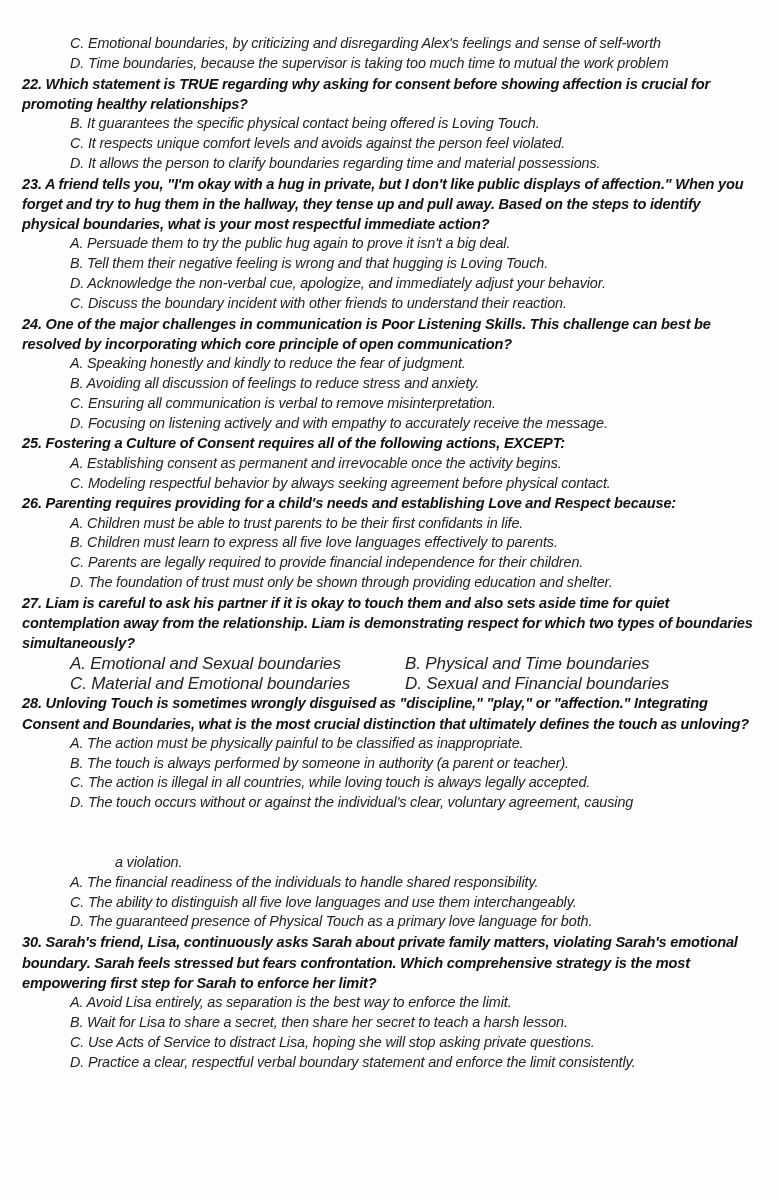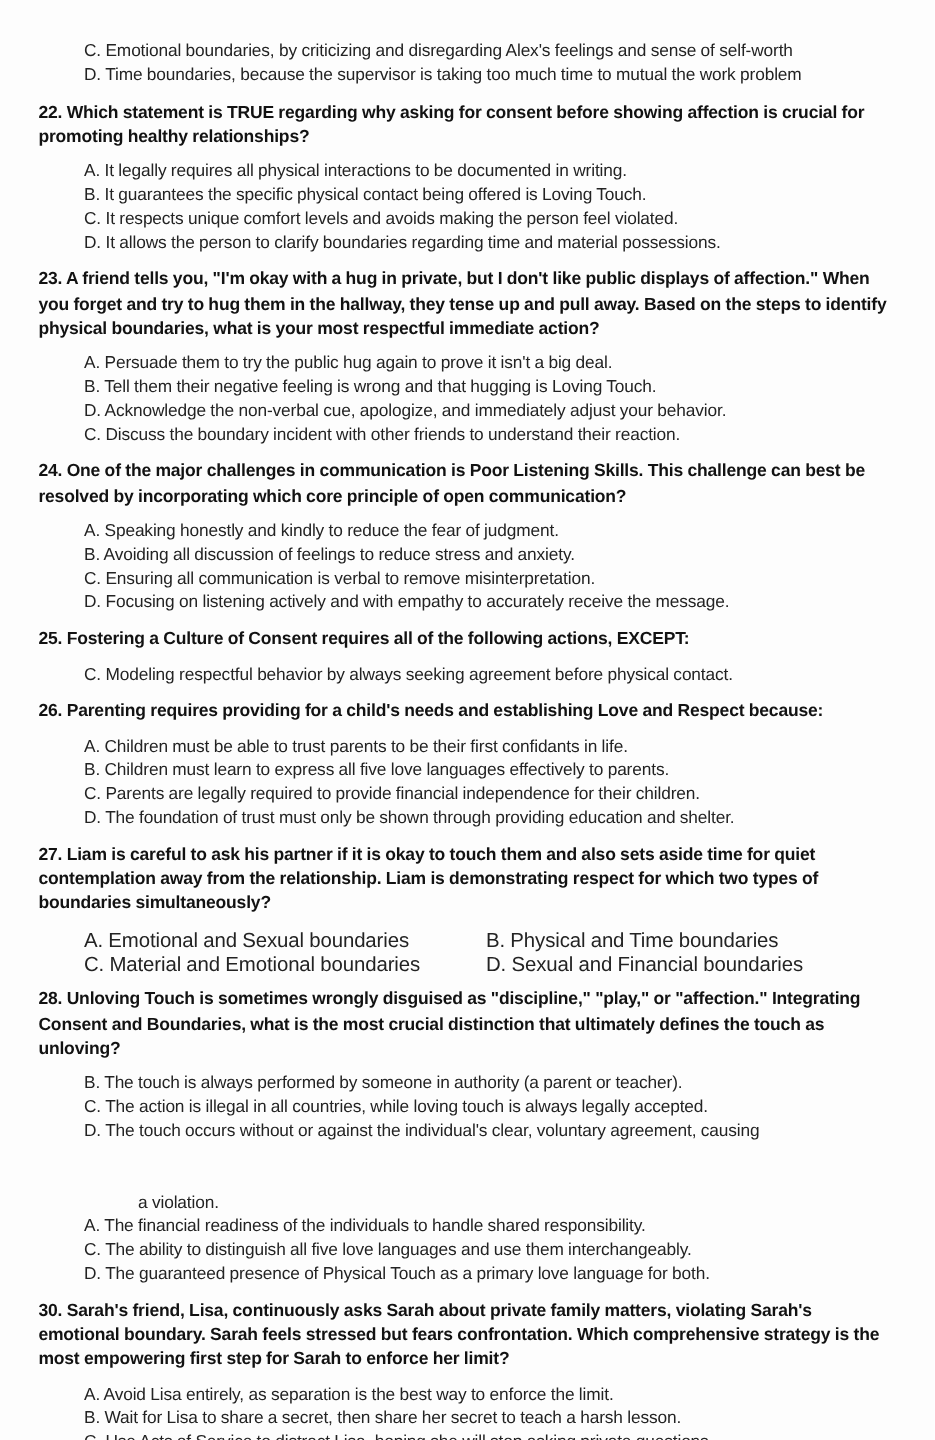--- a/index.html
+++ b/index.html
@@ -18,27 +18,28 @@
   .page {
     position: relative;
     width: 779px;
     height: 1200px;
     background: #fdfdfd;
     padding-top: 34px;
     box-sizing: border-box;
   }
   .block {
     width: 779px;
+    font-style: italic;
   }
   .q-stem {
     font-size: 14.6px;
     font-weight: bold;
     line-height: 20.3px;
     color: #121212;
-    margin: 10px;
+    margin: 0;
     padding: 0 24px 0 22px;
     letter-spacing: -0.15px;
     word-spacing: -0.2px;
     text-align: left;
   }
   .opt {
     font-size: 14.4px;
     font-weight: normal;
     line-height: 19.8px;
     color: #232323;
@@ -72,23 +73,22 @@
 
 <div class="page">
 
   <div class="block">
     <p class="opt">C. Emotional boundaries, by criticizing and disregarding Alex's feelings and sense of self-worth</p>
     <p class="opt">D. Time boundaries, because the supervisor is taking too much time to mutual the work problem</p>
   </div>
 
   <div class="block">
     <p class="q-stem">22. Which statement is TRUE regarding why asking for consent before showing affection is crucial for promoting healthy relationships?</p>
-    <p class="opt">A. It legally requires all physical interactions to be documented in writing.</p>
     <p class="opt">B. It guarantees the specific physical contact being offered is Loving Touch.</p>
-    <p class="opt">C. It respects unique comfort levels and avoids making the person feel violated.</p>
+    <p class="opt">C. It respects unique comfort levels and avoids against the person feel violated.</p>
     <p class="opt">D. It allows the person to clarify boundaries regarding time and material possessions.</p>
   </div>
 
   <div class="block">
     <p class="q-stem">23. A friend tells you, "I'm okay with a hug in private, but I don't like public displays of affection." When you forget and try to hug them in the hallway, they tense up and pull away. Based on the steps to identify physical boundaries, what is your most respectful immediate action?</p>
     <p class="opt">A. Persuade them to try the public hug again to prove it isn't a big deal.</p>
     <p class="opt">B. Tell them their negative feeling is wrong and that hugging is Loving Touch.</p>
     <p class="opt">D. Acknowledge the non-verbal cue, apologize, and immediately adjust your behavior.</p>
     <p class="opt">C. Discuss the boundary incident with other friends to understand their reaction.</p>
   </div>
@@ -96,20 +96,21 @@
   <div class="block">
     <p class="q-stem">24. One of the major challenges in communication is Poor Listening Skills. This challenge can best be resolved by incorporating which core principle of open communication?</p>
     <p class="opt">A. Speaking honestly and kindly to reduce the fear of judgment.</p>
     <p class="opt">B. Avoiding all discussion of feelings to reduce stress and anxiety.</p>
     <p class="opt">C. Ensuring all communication is verbal to remove misinterpretation.</p>
     <p class="opt">D. Focusing on listening actively and with empathy to accurately receive the message.</p>
   </div>
 
   <div class="block">
     <p class="q-stem">25. Fostering a Culture of Consent requires all of the following actions, EXCEPT:</p>
+    <p class="opt">A. Establishing consent as permanent and irrevocable once the activity begins.</p>
     <p class="opt">C. Modeling respectful behavior by always seeking agreement before physical contact.</p>
   </div>
 
   <div class="block">
     <p class="q-stem">26. Parenting requires providing for a child's needs and establishing Love and Respect because:</p>
     <p class="opt">A. Children must be able to trust parents to be their first confidants in life.</p>
     <p class="opt">B. Children must learn to express all five love languages effectively to parents.</p>
     <p class="opt">C. Parents are legally required to provide financial independence for their children.</p>
     <p class="opt">D. The foundation of trust must only be shown through providing education and shelter.</p>
   </div>
@@ -121,20 +122,21 @@
       <div class="col col-b">B. Physical and Time boundaries</div>
     </div>
     <div class="opt-grid">
       <div class="col col-a">C. Material and Emotional boundaries</div>
       <div class="col col-b">D. Sexual and Financial boundaries</div>
     </div>
   </div>
 
   <div class="block">
     <p class="q-stem">28. Unloving Touch is sometimes wrongly disguised as "discipline," "play," or "affection." Integrating Consent and Boundaries, what is the most crucial distinction that ultimately defines the touch as unloving?</p>
+    <p class="opt">A. The action must be physically painful to be classified as inappropriate.</p>
     <p class="opt">B. The touch is always performed by someone in authority (a parent or teacher).</p>
     <p class="opt">C. The action is illegal in all countries, while loving touch is always legally accepted.</p>
     <p class="opt"><span>D. The touch occurs without or against the individual's clear, voluntary agreement, causing</span><span class="cont">a violation.</span></p>
   </div>
 
   <div class="block">
     <p class="opt">A. The financial readiness of the individuals to handle shared responsibility.</p>
     <p class="opt">C. The ability to distinguish all five love languages and use them interchangeably.</p>
     <p class="opt">D. The guaranteed presence of Physical Touch as a primary love language for both.</p>
   </div>

